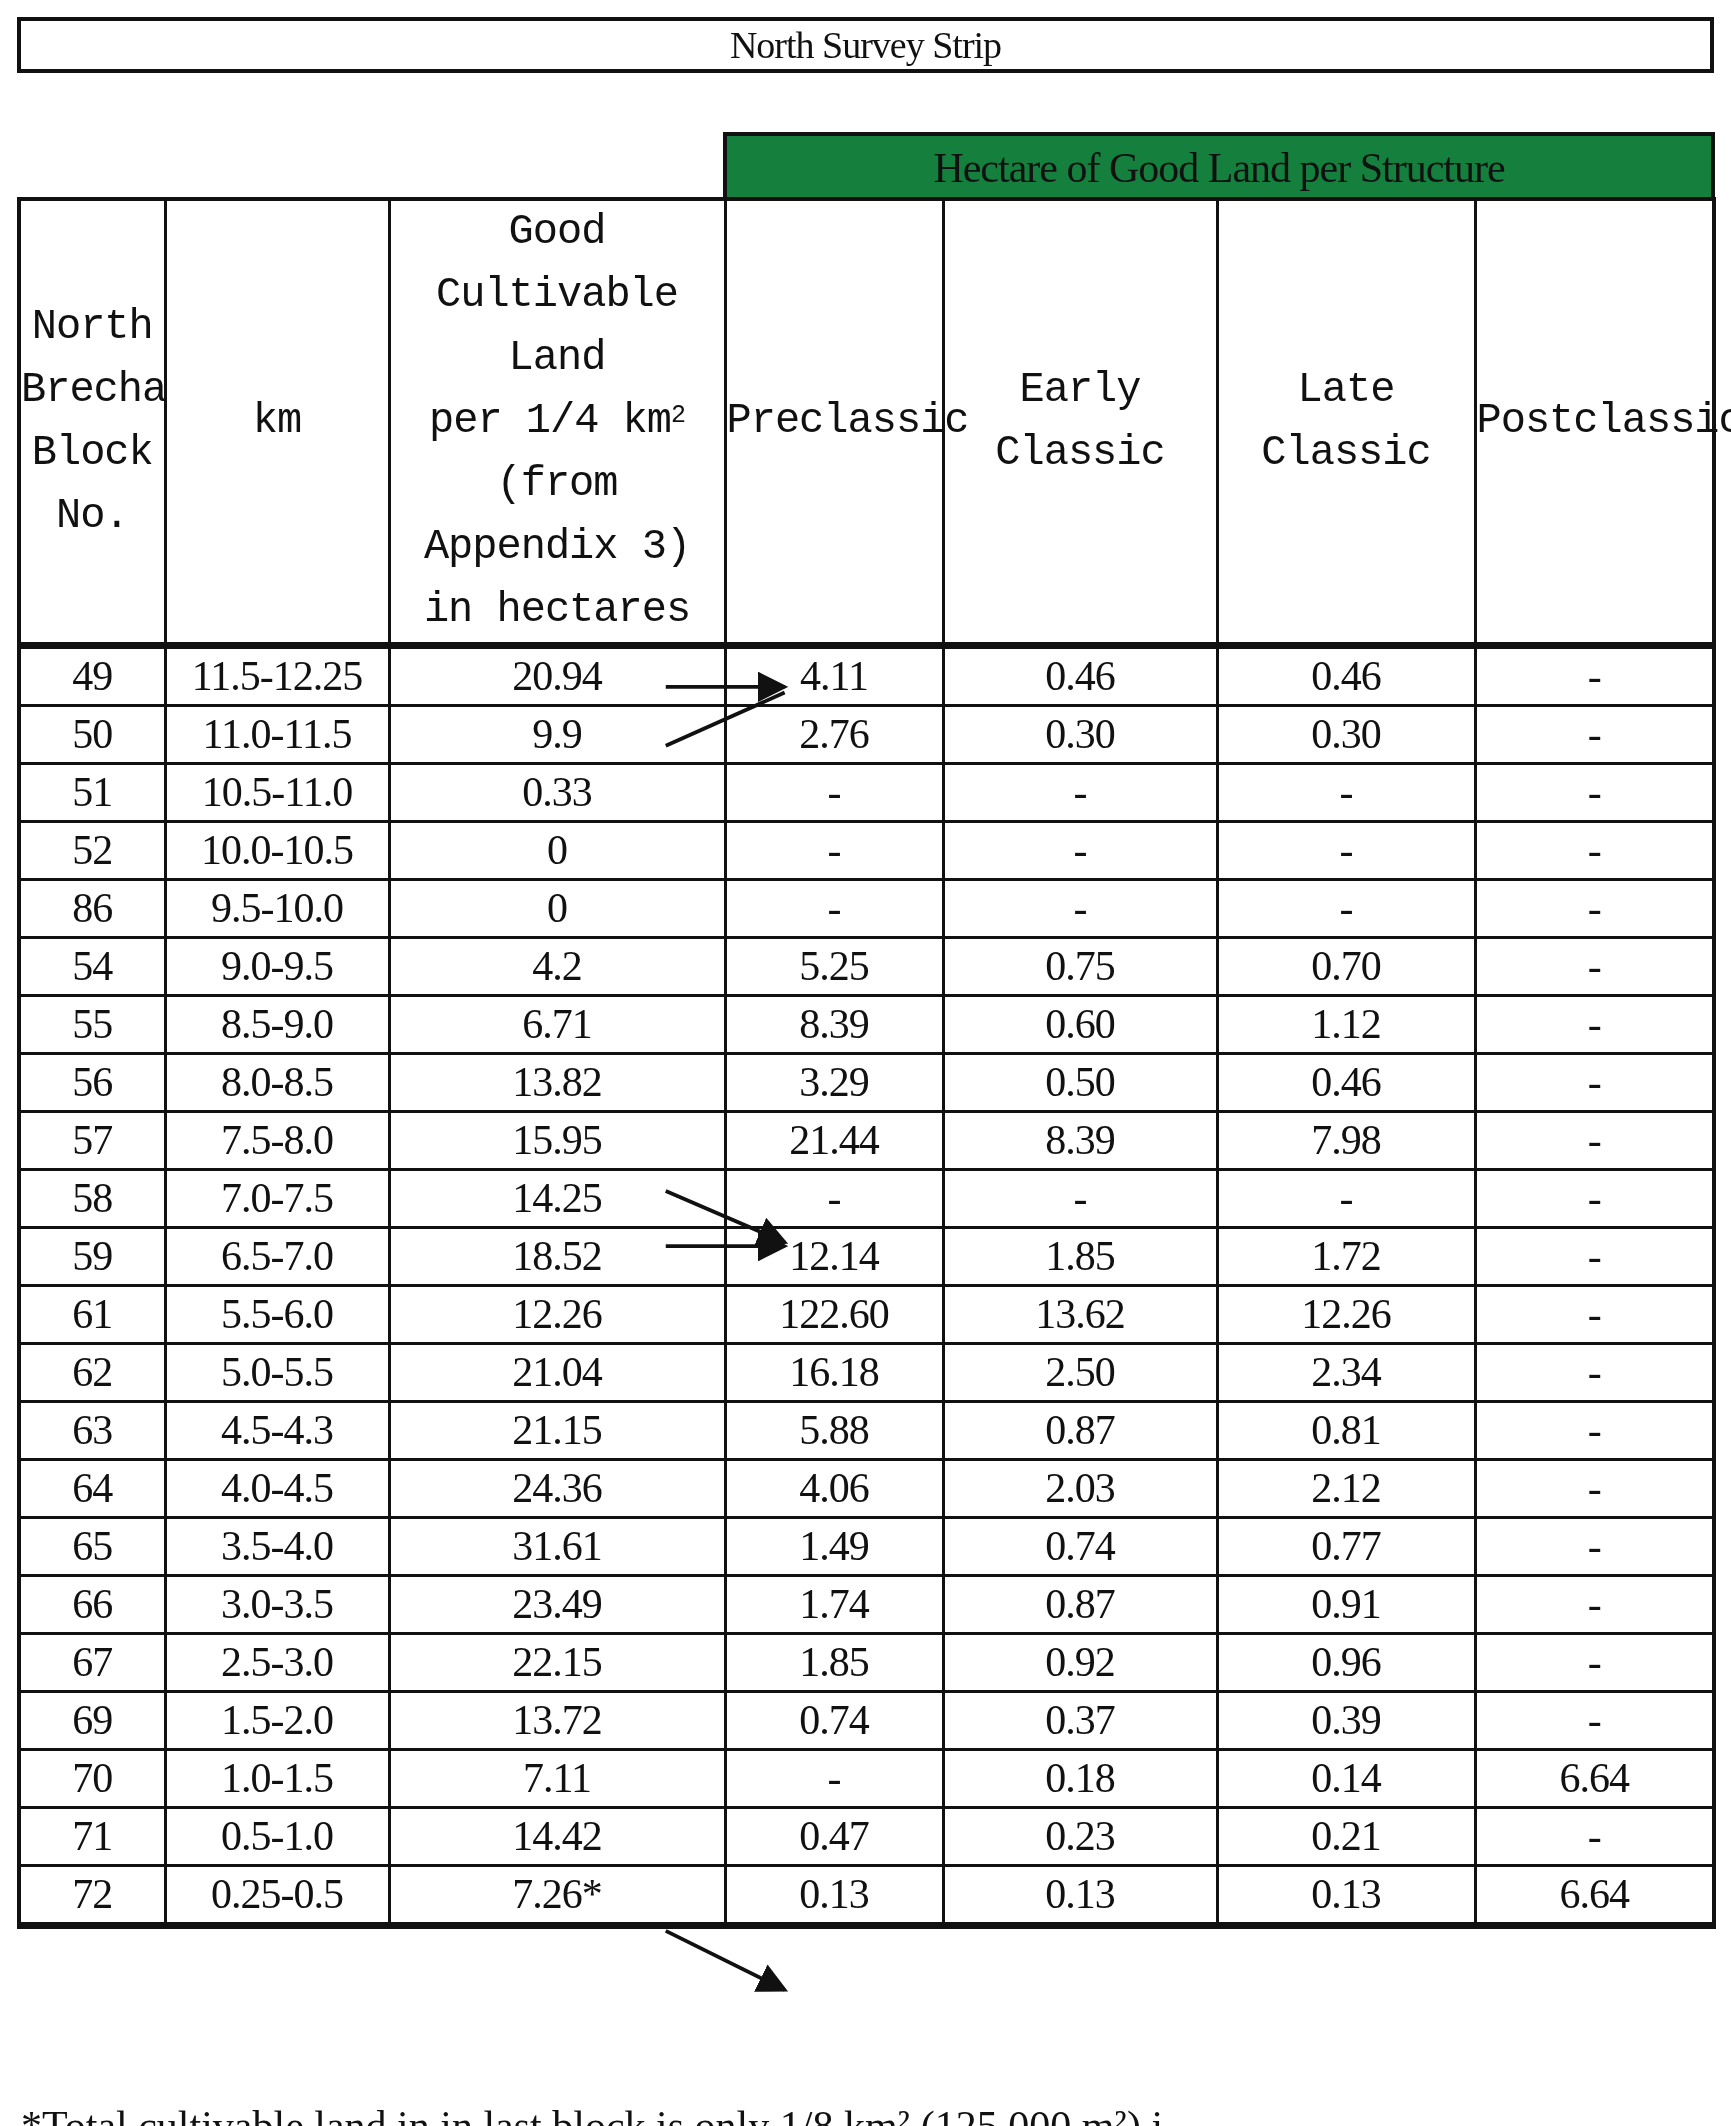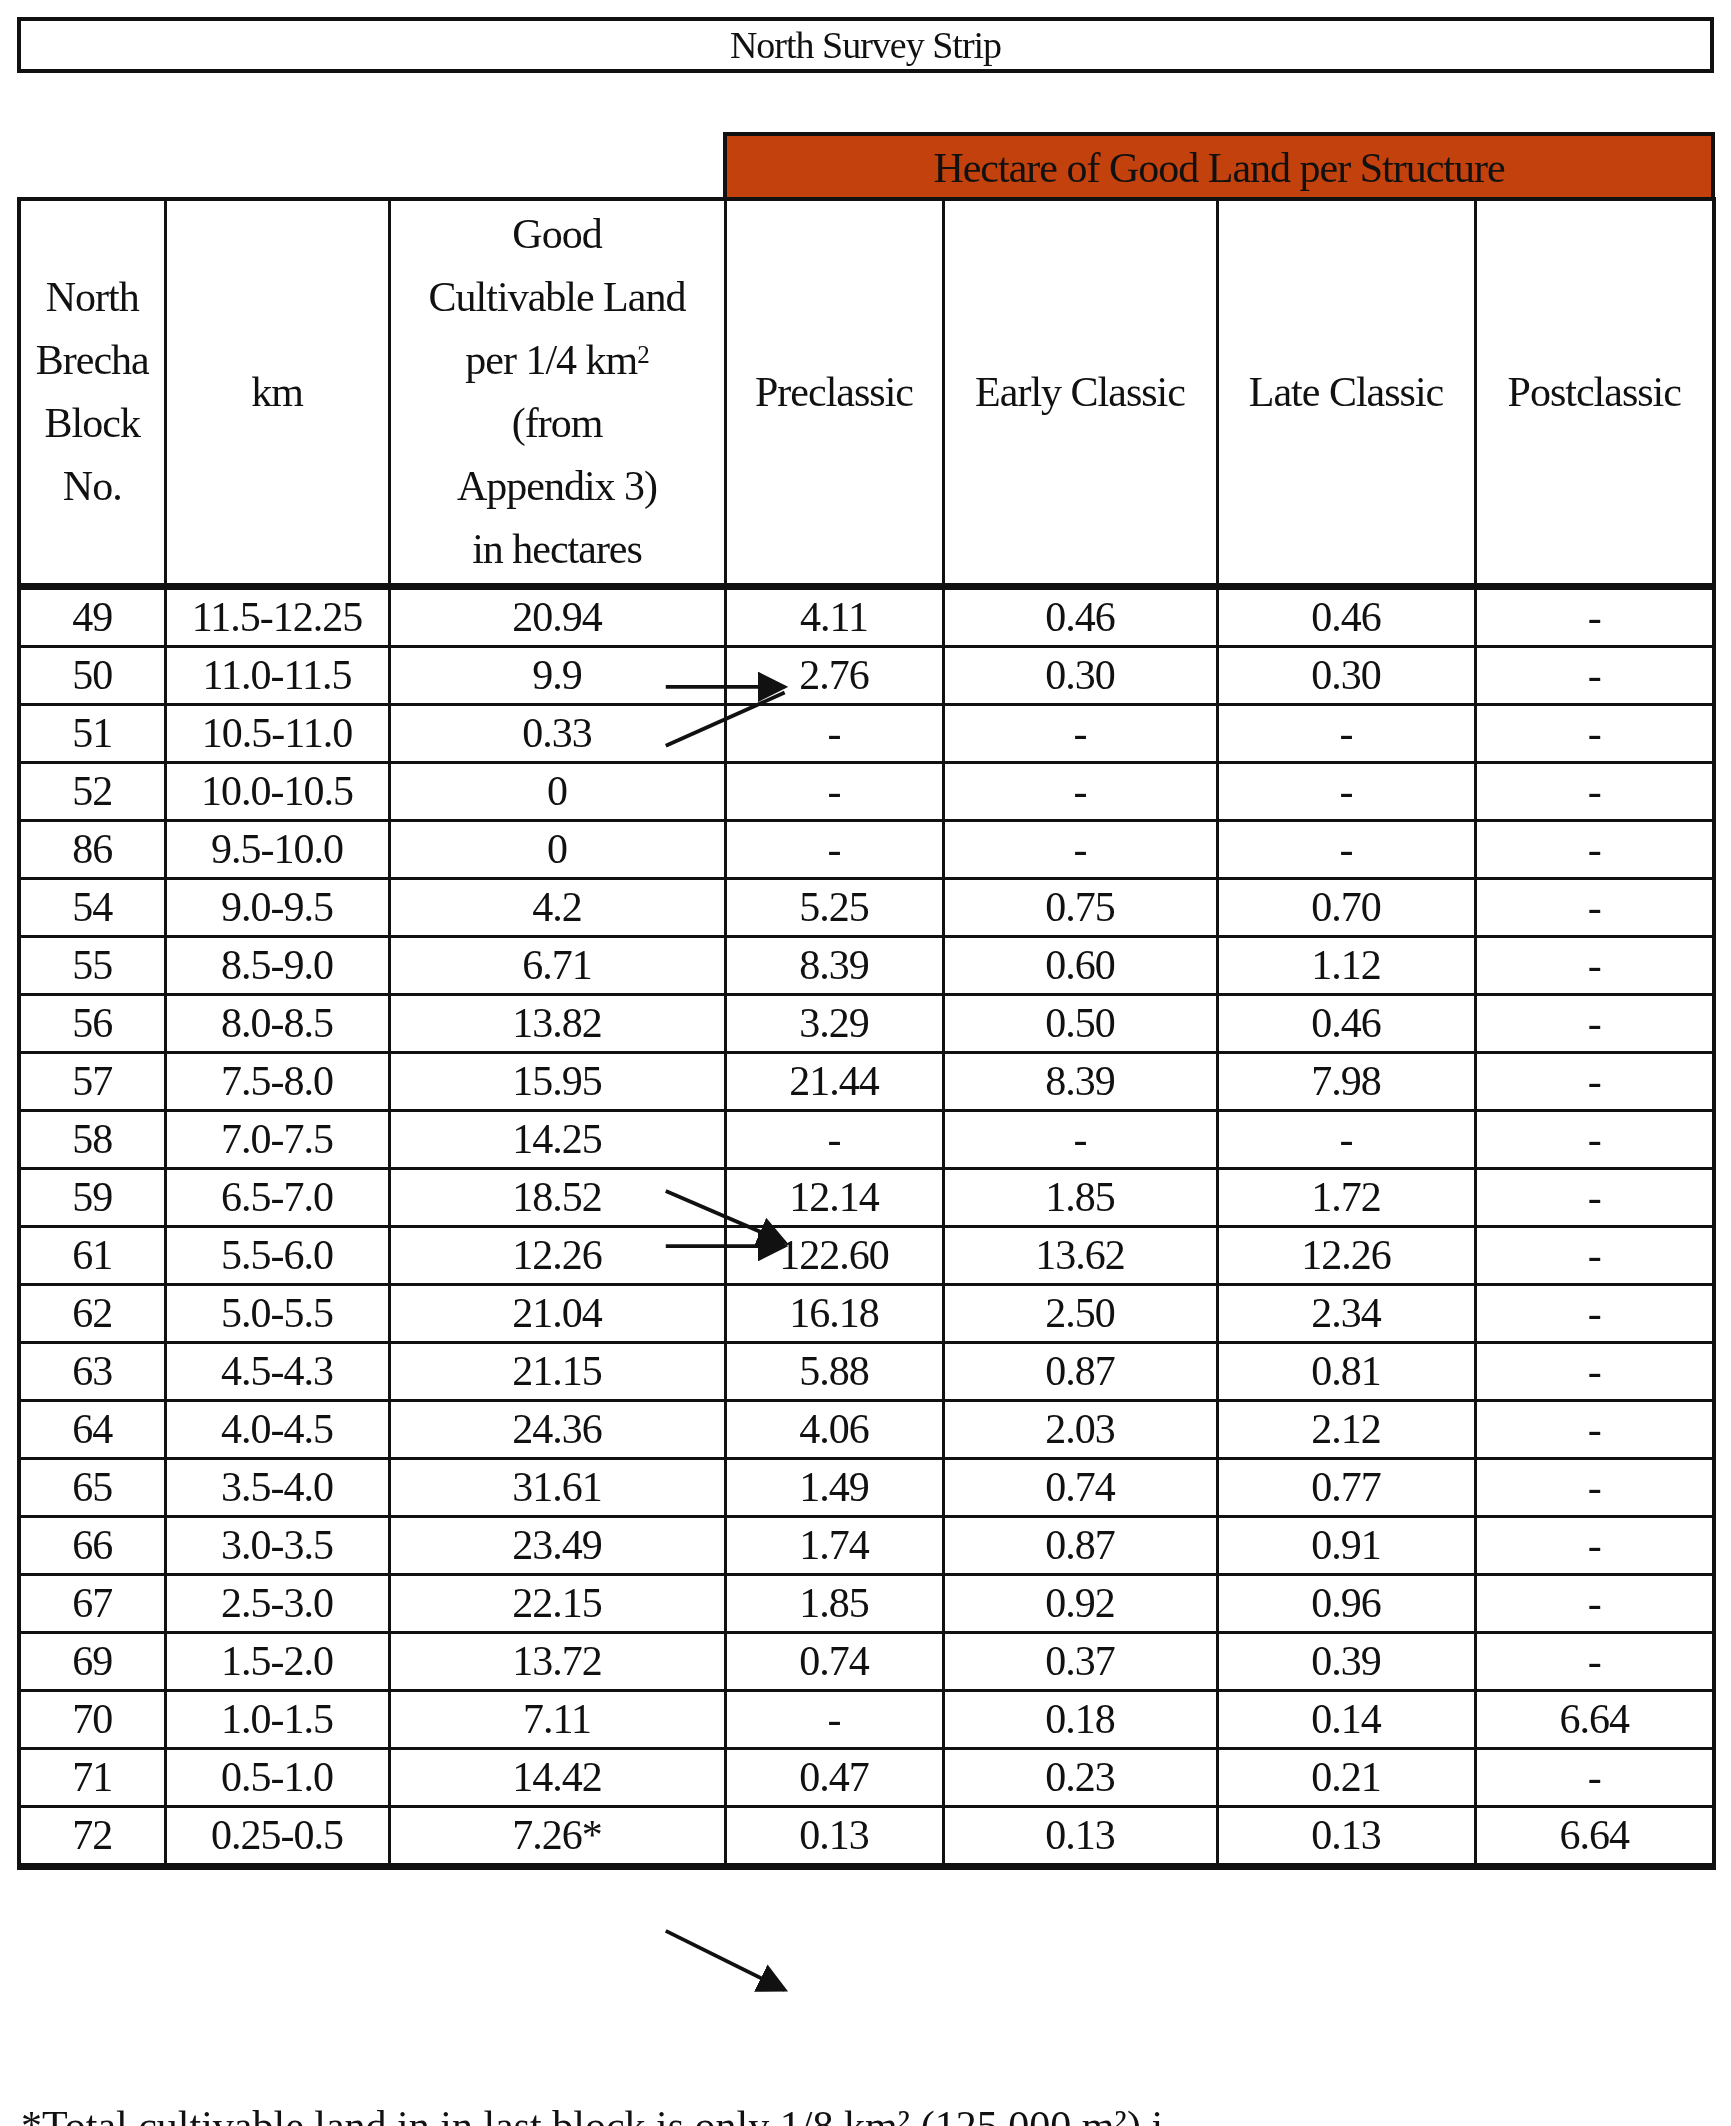--- a/index.html
+++ b/index.html
@@ -2,27 +2,27 @@
 <html style="font-size:15px"><head>
 <meta charset="utf-8">
 <style>
   html, body { margin:0; padding:0; background:#fff; }
   body { width:1731px; height:2127px; position:relative; overflow:hidden;
          font-family:"Liberation Serif", "DejaVu Serif", serif; color:#111; }
   .title-box { position:absolute; left:17px; top:17px; width:1689px; height:48px;
                border:4.8px solid #111; display:flex; align-items:center; justify-content:center;
                font-size:38px; letter-spacing:-1px; }
   .group-head { position:absolute; left:723px; top:132px; width:984px; height:63px;
-                border:4.8px solid #111; border-bottom:none; background:#c2410c;
+                border:4.8px solid #111; border-bottom:none; background:#15803d;
                 display:flex; align-items:center; justify-content:center; font-size:42px; letter-spacing:-1px; }
   table.grid { position:absolute; left:17px; top:197px; width:1695px; border-collapse:collapse;
                table-layout:fixed; }
   table.grid th, table.grid td { border:3.8px solid #111; text-align:center; padding:0;
                font-weight:normal; font-size:42px; letter-spacing:-1px; }
-  table.grid thead th { height:382px; line-height:63px; border-bottom:7.6px solid #111; }
+  table.grid thead th { height:382px; line-height:63px; border-bottom:7.6px solid #111;font-family:Liberation Mono, monospace; }
   table.grid tbody td { height:55px; line-height:55px; }
   table.grid { border:4.8px solid #111; }
   table.grid tbody tr:last-child td { border-bottom:7.6px solid #111; }
   sup { font-size:25px; vertical-align:top; position:relative; top:-5.7px; }
   .footnote { position:absolute; left:21px; top:2102px; font-size:42px; white-space:nowrap; }
   svg.arrows { position:absolute; left:0; top:0; width:1731px; height:2127px; pointer-events:none; }
 </style>
 </head>
 <body>
 

